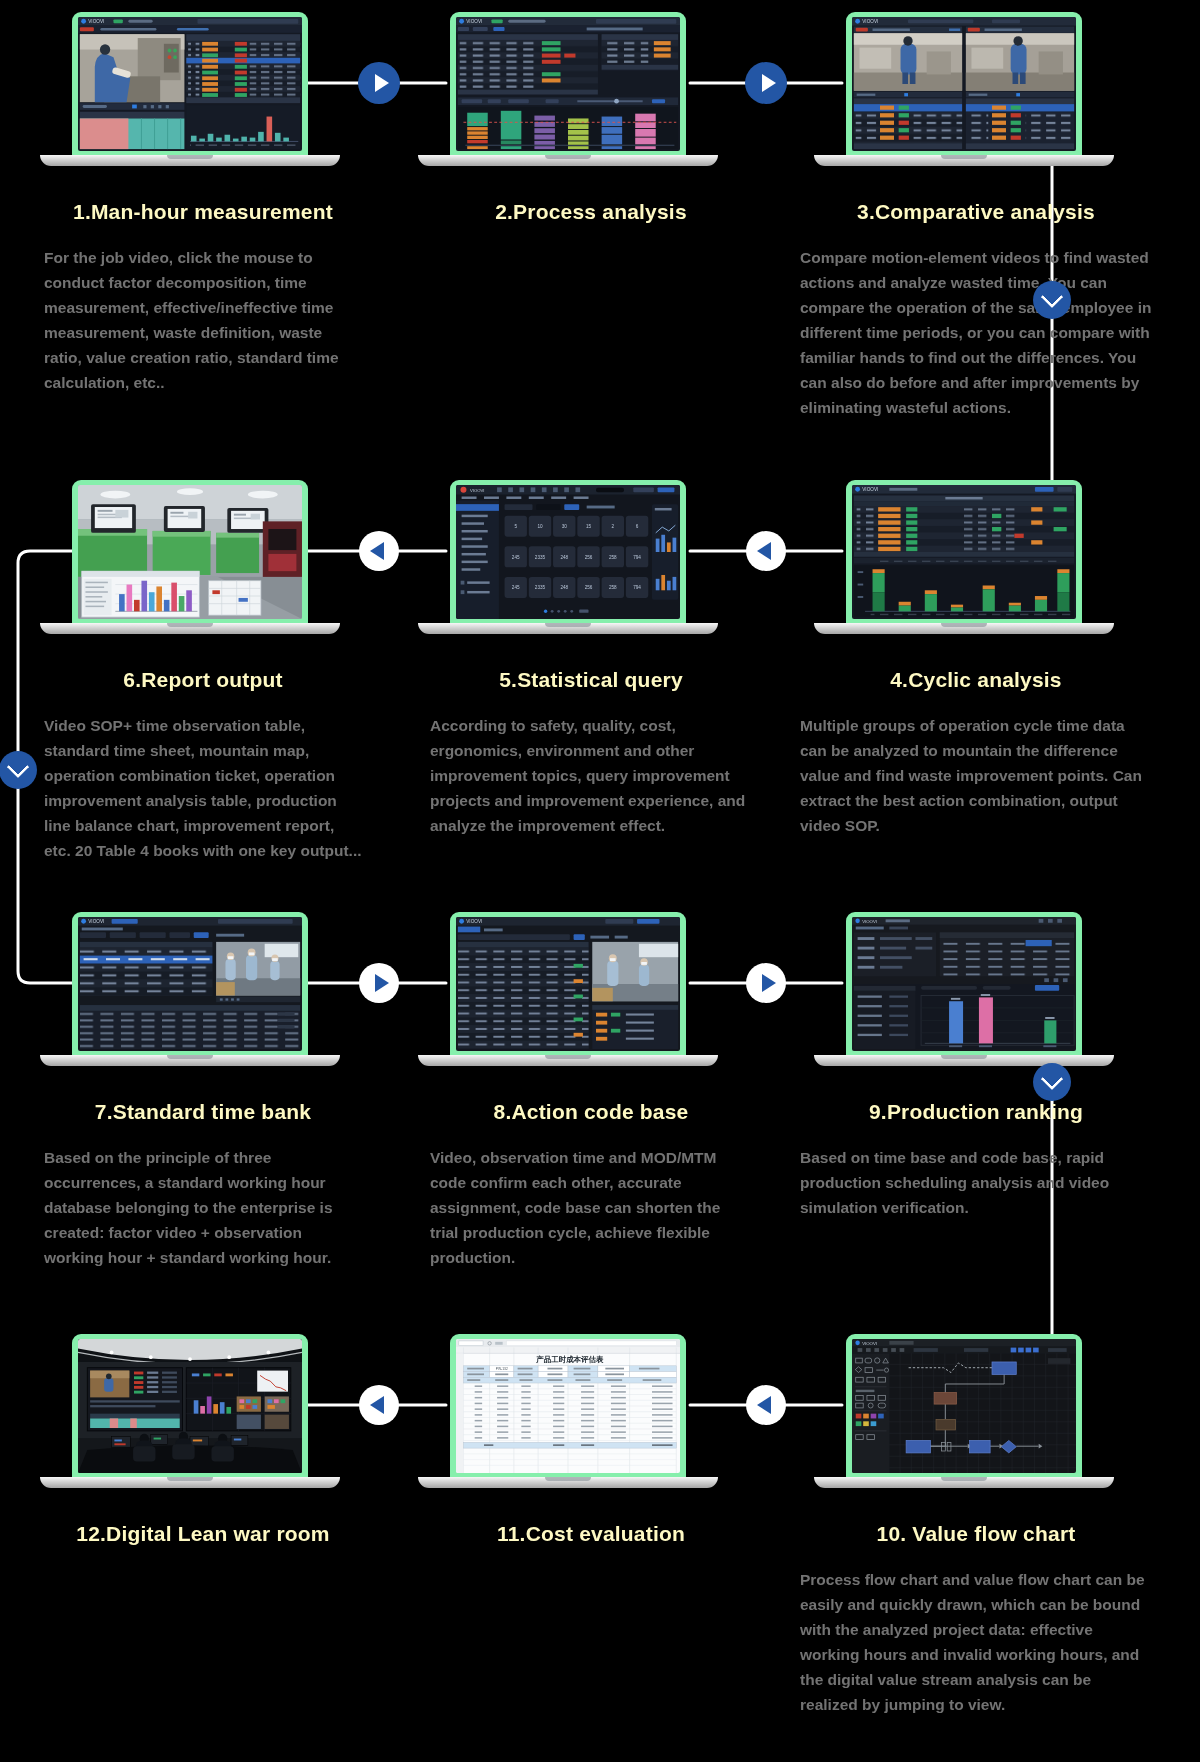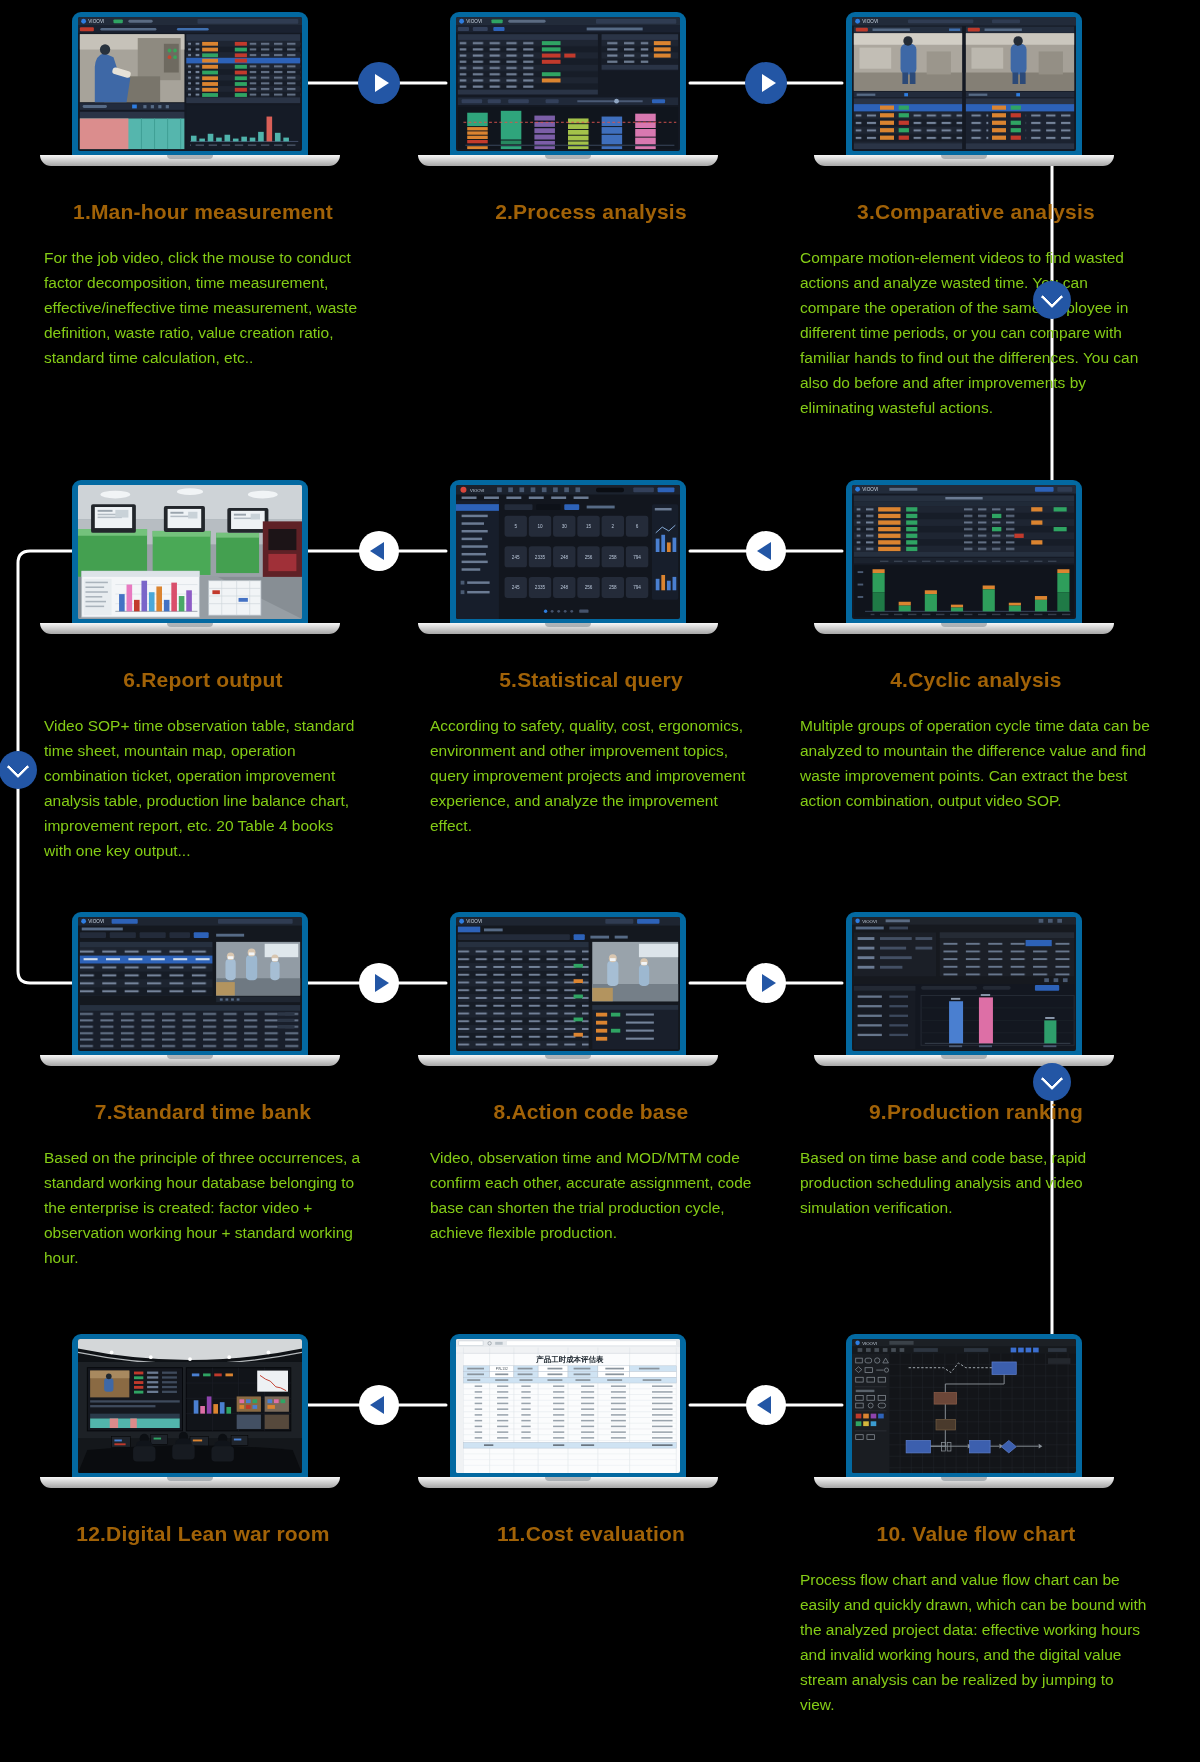--- a/index.html
+++ b/index.html
@@ -2,29 +2,29 @@
 <html><head>
 <meta charset="utf-8">
 <style>
   html,body{margin:0;padding:0;}
   body{width:1200px;height:1762px;background:#000;position:relative;overflow:hidden;
        font-family:"Liberation Sans",sans-serif;}
   .canvas{position:absolute;inset:0;}
   .connectors{position:absolute;left:0;top:0;z-index:1;}
   .cell{position:absolute;z-index:2;}
   .laptop{width:260px;position:relative;}
-  .screen{width:236px;margin:0 auto;background:#0369a1;border-radius:9px 9px 0 0;
+  .screen{width:236px;margin:0 auto;background:#86efac;border-radius:9px 9px 0 0;
           padding:5px 6px 4px;box-sizing:border-box;height:143px;}
   .screen svg{display:block;width:100%;height:100%;border-radius:2px;}
   .base{position:relative;height:11px;margin:0 -20px;border-radius:0 0 12px 12px;
         background:linear-gradient(#f7f7f7,#d2d2d2 45%,#a6a6a6);}
   .base::after{content:"";position:absolute;left:50%;top:0;transform:translateX(-50%);
         width:46px;height:4px;background:#9aa0a6;border-radius:0 0 5px 5px;opacity:.75;}
-  .title{color:#a16207;font-size:21px;font-weight:700;text-align:center;margin:34px 0 0;letter-spacing:.2px;}
-  .desc{color:#84cc16;font-size:15.5px;font-weight:400;line-height:25px;margin:21px 0 0;white-space:pre-line;}
+  .title{color:#fef9c3;font-size:21px;font-weight:700;text-align:center;margin:34px 0 0;letter-spacing:.2px;}
+  .desc{color:#737373;font-size:15.5px;font-weight:700;line-height:25px;margin:21px 0 0;white-space:pre-line;}
   .node{position:absolute;z-index:5;border-radius:50%;display:flex;align-items:center;
         justify-content:center;transform:translate(-50%,-50%);}
   .node.blue{width:42px;height:42px;background:#2356a5;}
   .node.white{width:40px;height:40px;background:#ffffff;}
   .tri{width:0;height:0;border-top:9px solid transparent;border-bottom:9px solid transparent;}
   .tri.right{border-left:14px solid #fff;margin-left:5px;}
   .node.white .tri.right{border-left-color:#2356a5;}
   .tri.left{border-right:14px solid #2356a5;margin-right:5px;}
   .chev{width:13px;height:13px;border-right:3.5px solid #fff;border-bottom:3.5px solid #fff;
         transform:rotate(45deg);margin-top:-6px;border-radius:1px;}

